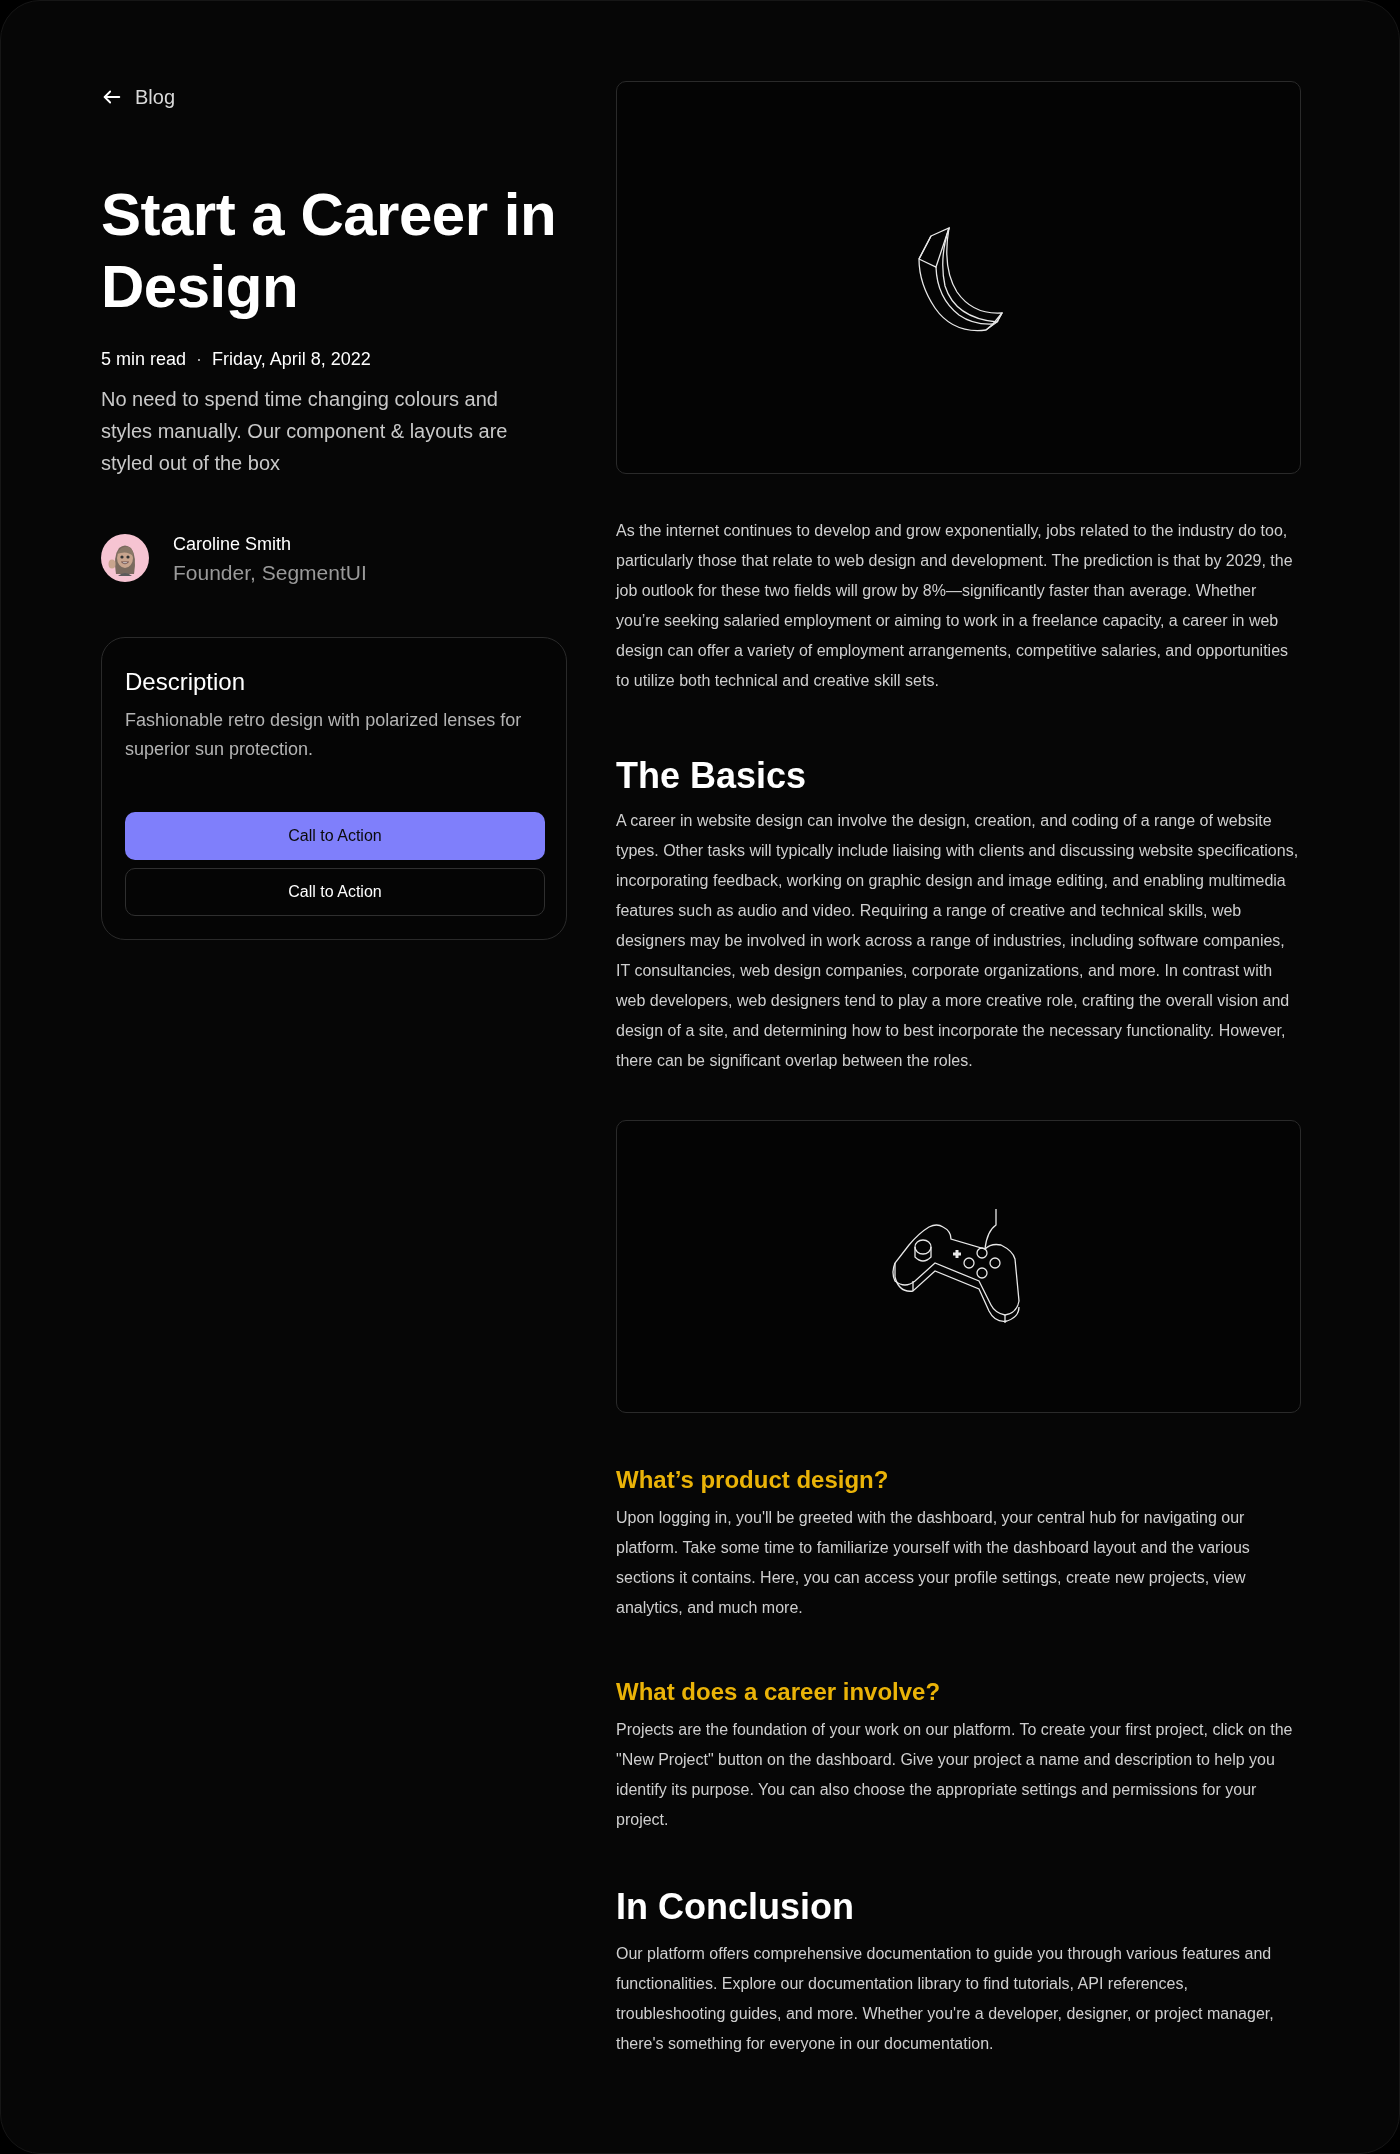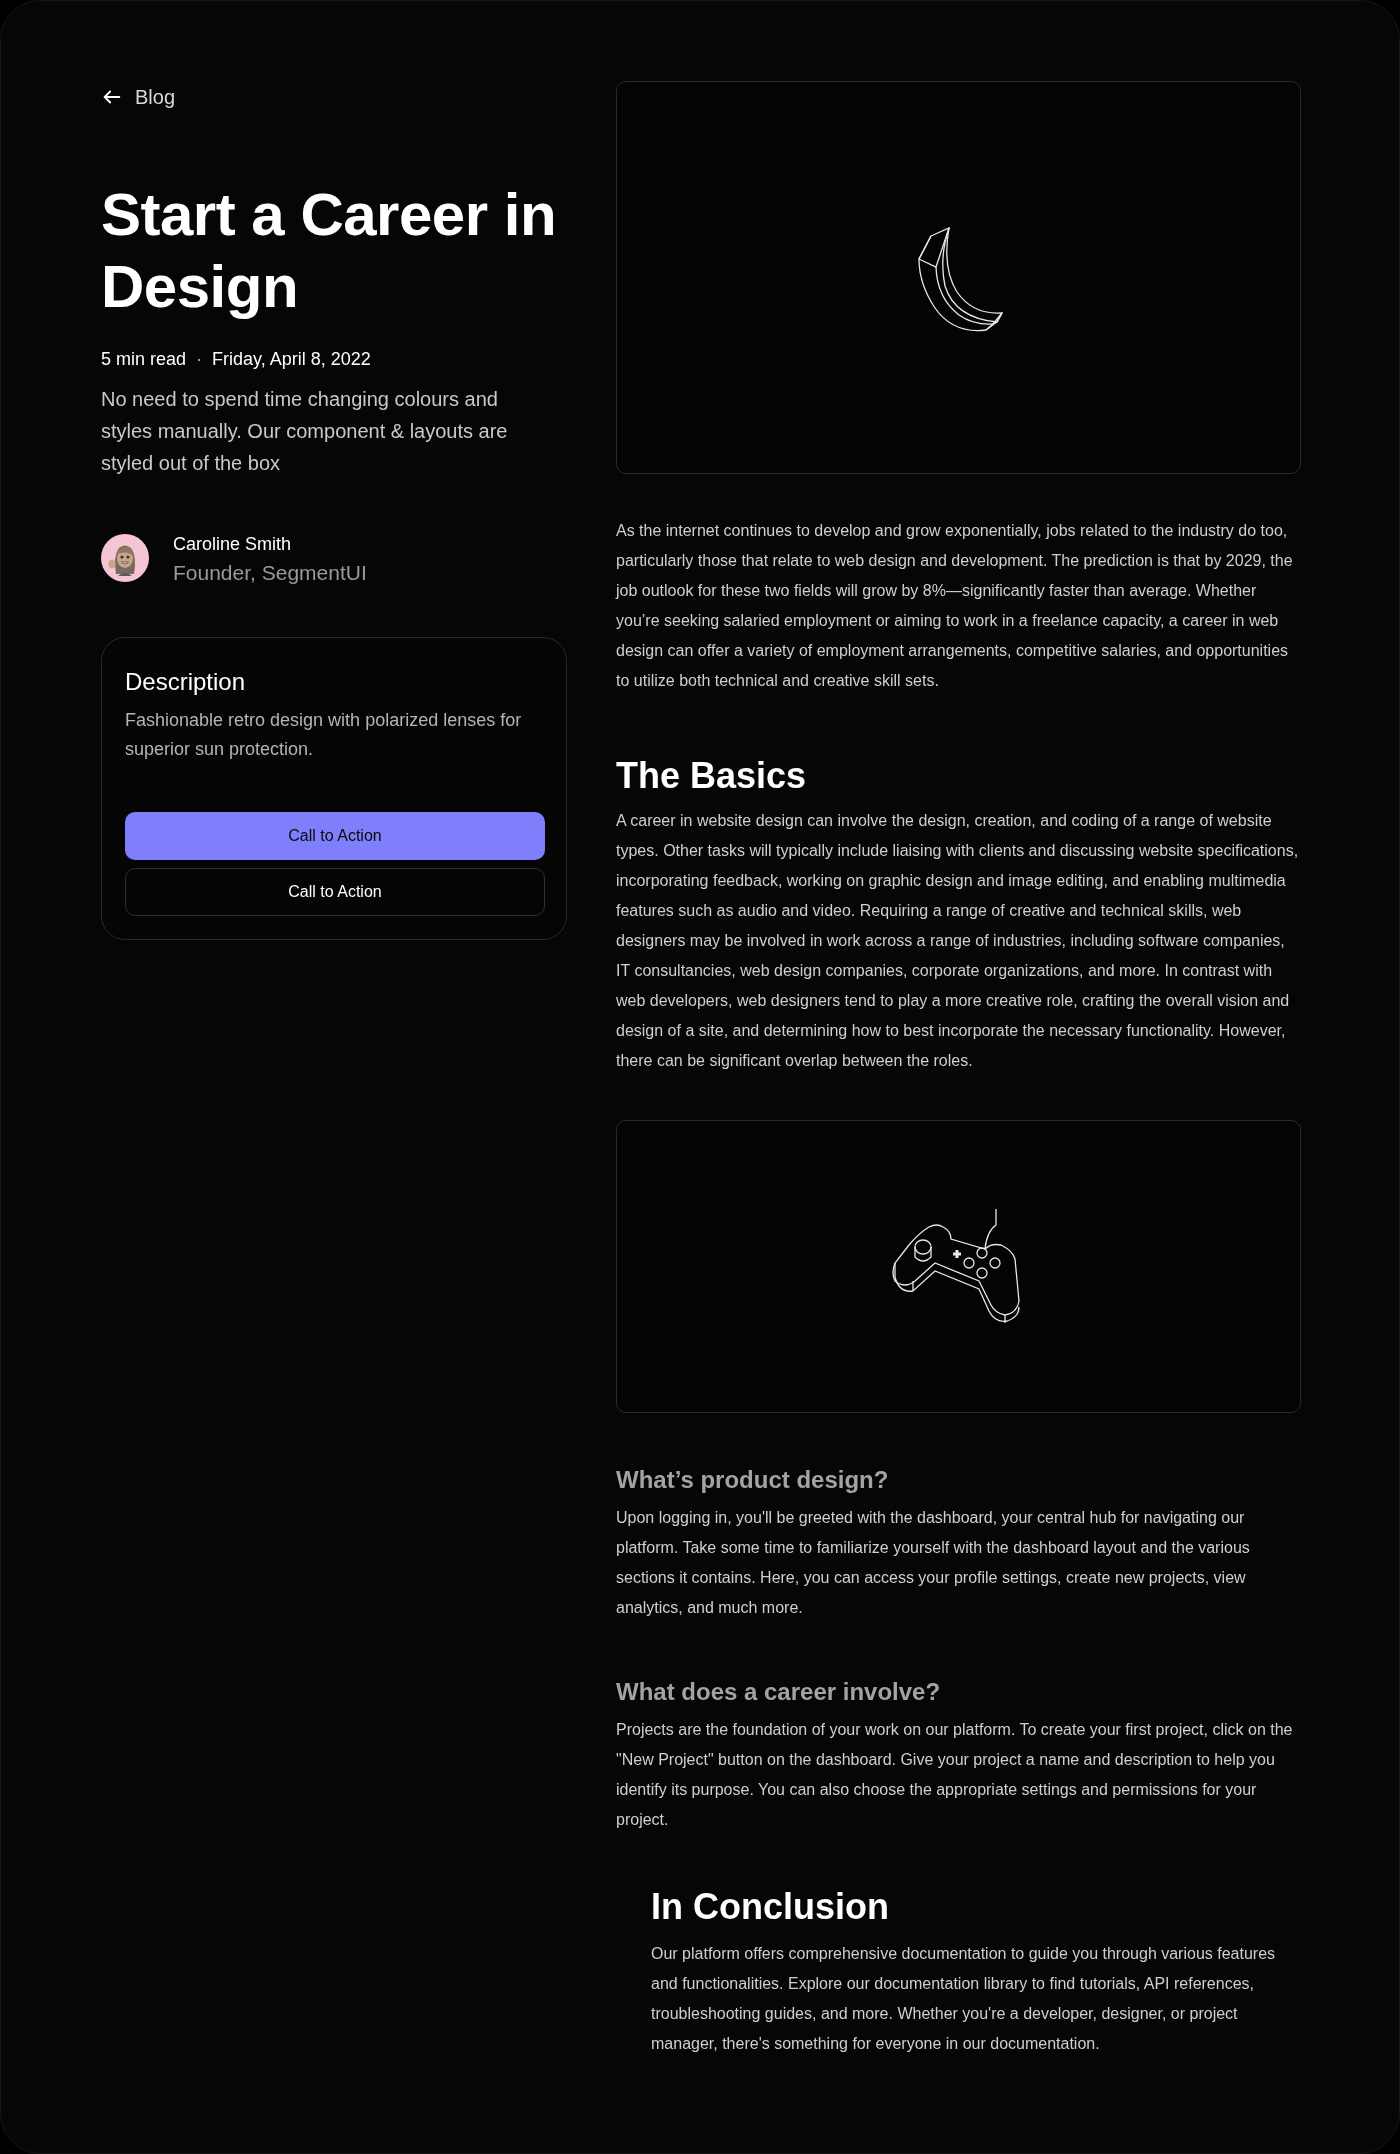--- a/index.html
+++ b/index.html
@@ -34,28 +34,28 @@
   .btn-primary { margin-top: 48px; background: #7f7ffb; color: #0a0a0a; border: none; }
   .btn-secondary { margin-top: 8px; background: transparent; color: #fff; border: 1px solid #2f2f2f; }
 
   .img-card { width: 685px; border: 1px solid #2a2a2a; border-radius: 10px; background: #040404; display: flex; align-items: center; justify-content: center; }
   .img-moon { height: 393px; }
   .img-pad { height: 293px; margin-top: 44px; }
 
   .para { font-size: 16px; line-height: 30px; color: #cfcfcf; }
   .intro { margin-top: 42px; }
   .h2 { font-size: 36px; line-height: 44px; font-weight: 700; color: #fff; }
-  .h3 { font-size: 24px; line-height: 30px; font-weight: 700; color: #a3a3a3; }
+  .h3 { font-size: 24px; line-height: 30px; font-weight: 700; color: #eab308; }
   .sec-basics { margin-top: 58px; }
   .sec-basics .para { margin-top: 8px; }
   .sec-product { margin-top: 52px; }
   .sec-product .para { margin-top: 8px; }
   .sec-career { margin-top: 54px; }
   .sec-career .para { margin-top: 8px; }
-  .sec-conclusion { margin-top: 50px; margin-left: 35px; }
+  .sec-conclusion { margin-top: 50px; }
   .sec-conclusion .para { margin-top: 10px; }
 </style>
 </head>
 <body>
 
 <div class="page">
 
   <aside class="left">
     <a class="back-link">
       <span style="display:inline-flex;">

